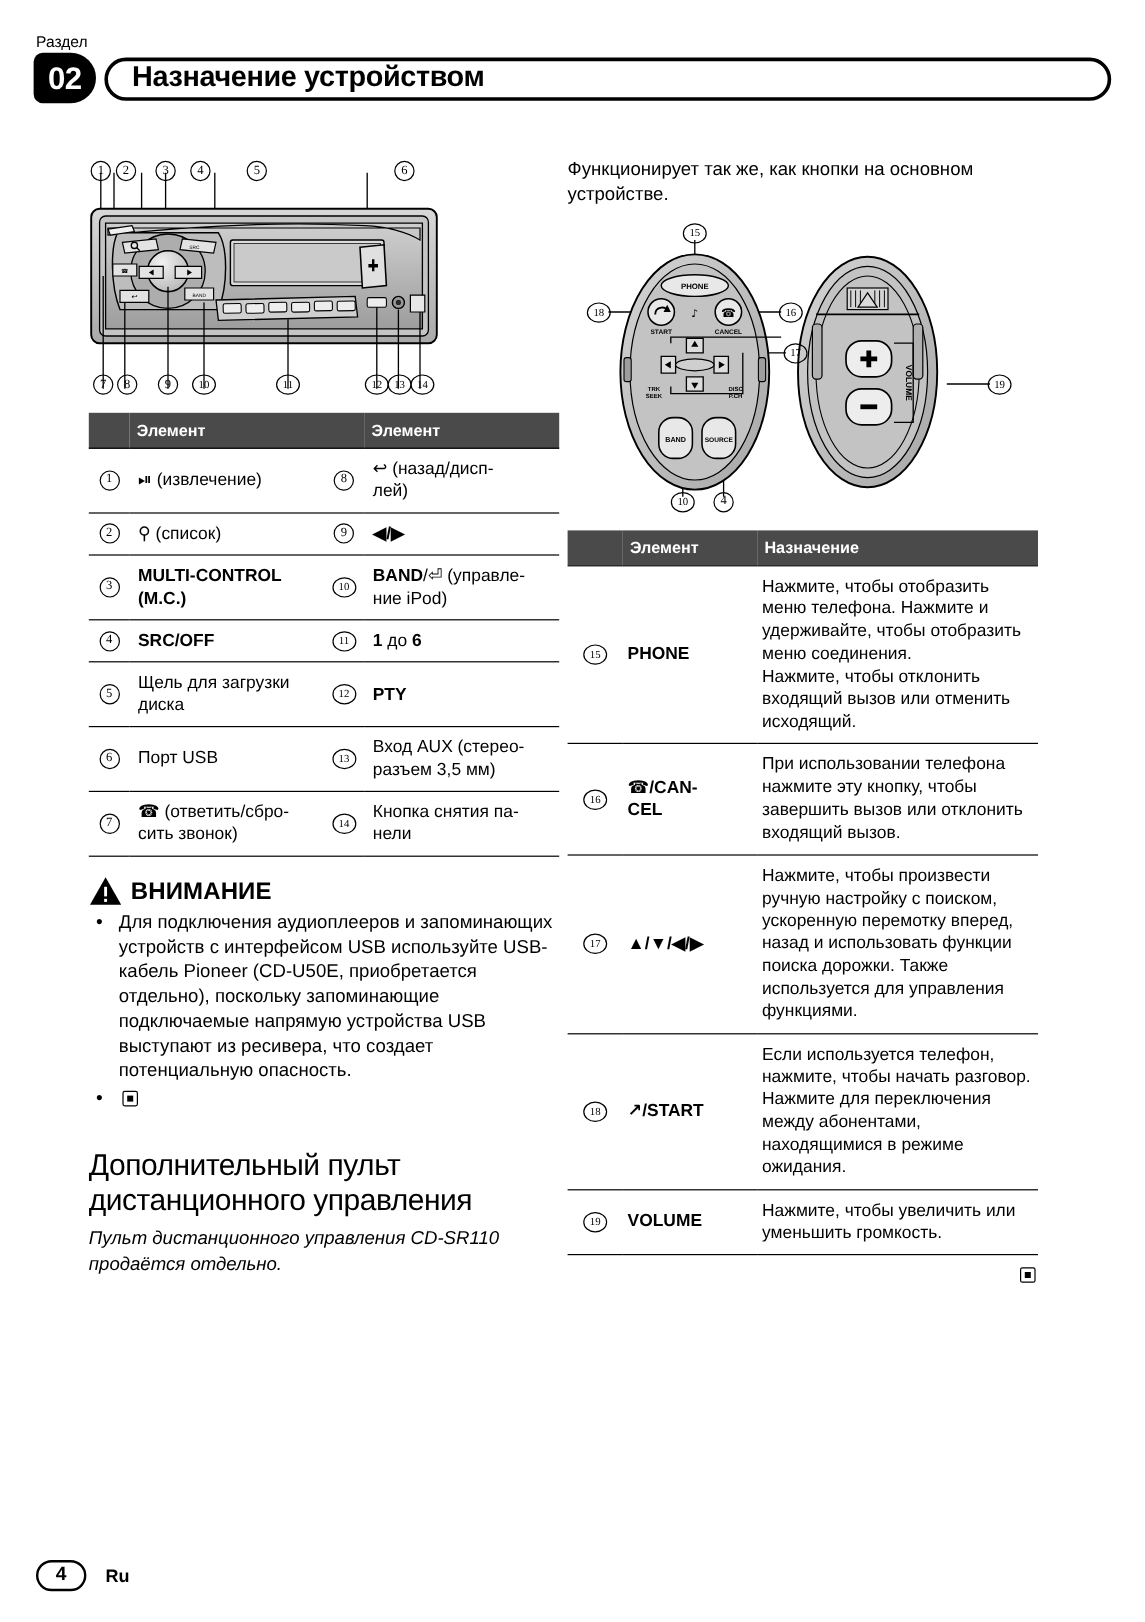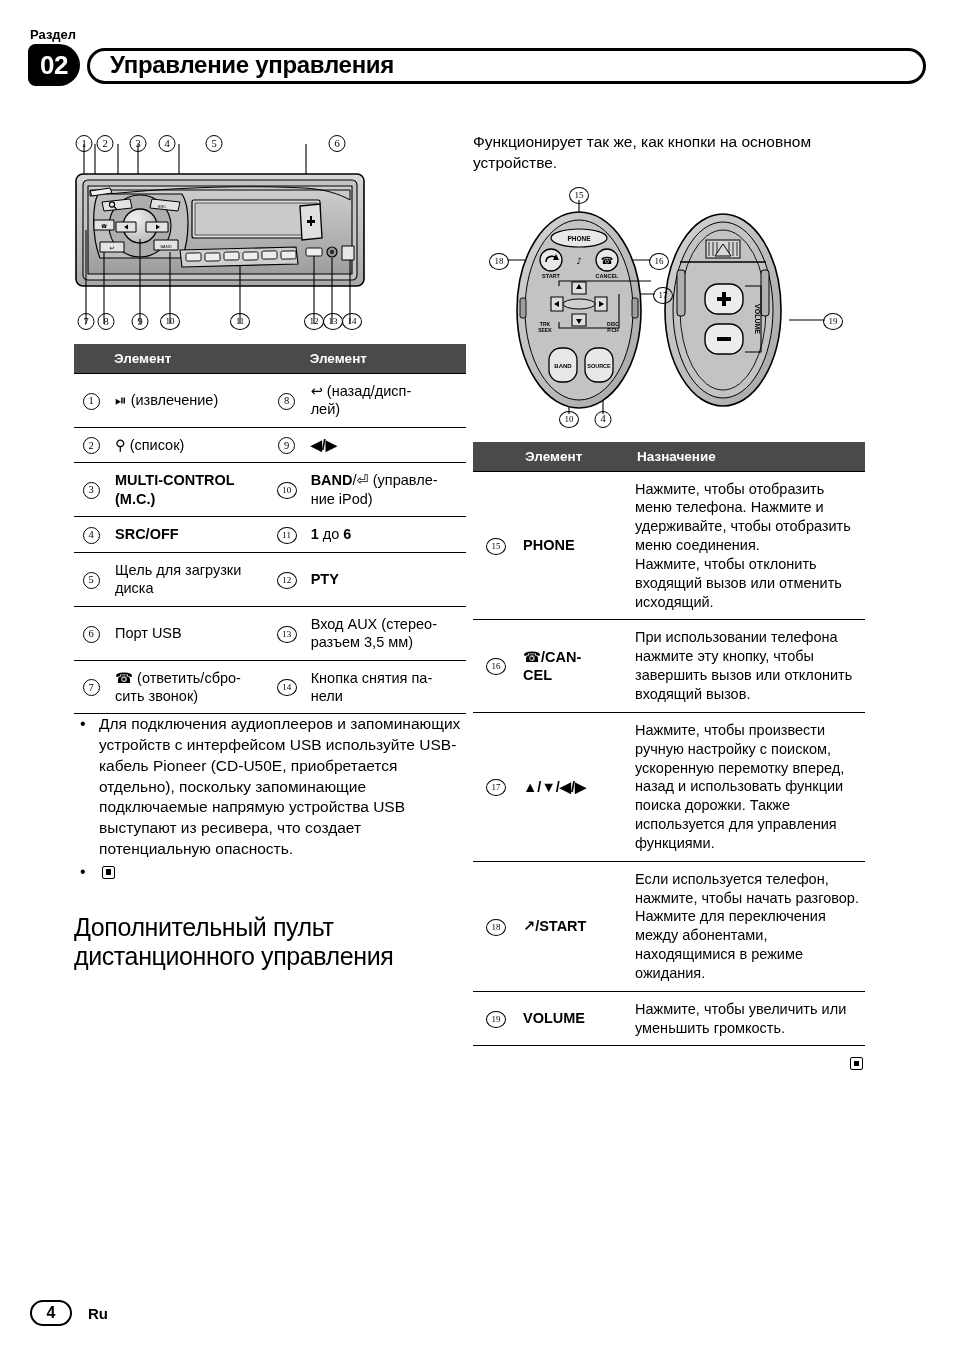--- a/index.html
+++ b/index.html
@@ -8,21 +8,21 @@
     width:954px; height:1352px;
     background:#ffffff;
     font-family:"Liberation Sans", sans-serif;
     color:#000;
     position:relative;
     overflow:hidden;
   }
 
   
   .hdr { position:absolute; left:28px; top:28px; width:898px; height:72px; }
-  .hdr-razdel { font-size:13px; font-weight:bold; line-height:1; margin:0 0 3px 2px; }
+  .hdr-razdel { font-size:13px; font-weight:normal; line-height:1; margin:0 0 3px 2px; }
   .hdr-row { display:flex; align-items:center; height:42px; }
   .chap-badge {
     width:52px; height:42px; background:#000; color:#fff;
     border-radius:8px 22px 22px 8px;
     display:flex; align-items:center; justify-content:center;
     font-size:26px; font-weight:bold; letter-spacing:-0.5px;
     flex:0 0 auto;
   }
   .title-pill {
     flex:1 1 auto; height:36px; margin-left:7px;
@@ -116,21 +116,21 @@
   .icon-inline { font-family:"DejaVu Sans", sans-serif; }
 </style>
 </head>
 <body>
 
 <div class="hdr">
   <div class="hdr-razdel">Раздел</div>
   <div class="hdr-row">
     <div class="chap-badge">02</div>
     <div class="title-pill">
-      <span>Управление управления</span>
+      <span>Назначение устройством</span>
     </div>
   </div>
 </div>
 
 <div class="col-left">
 
 
   <div class="diagram-hu">
     <svg width="392" height="200" viewBox="0 0 392 200">
       <defs>
@@ -291,29 +291,38 @@
       </tr>
       <tr class="last">
         <td class="num"><span class="cnum">7</span></td>
         <td class="txt"><span class="icon-inline">☎</span> (ответить/сбро-<br>сить звонок)</td>
         <td class="num"><span class="cnum w sm">14</span></td>
         <td class="txt">Кнопка снятия па-<br>нели</td>
       </tr>
     </tbody>
   </table>
 
+  <div class="warn-head">
+    <svg class="tri" viewBox="0 0 28 25">
+      <polygon points="14,1 27,24 1,24" fill="#000"></polygon>
+      <rect x="12.8" y="9" width="2.4" height="8" fill="#fff"></rect>
+      <rect x="12.8" y="19" width="2.4" height="2.6" fill="#fff"></rect>
+    </svg>
+    <div class="wtxt">ВНИМАНИЕ</div>
+  </div>
   <ul class="warn">
     <li><span>Для подключения аудиоплееров и запоминающих устройств с интерфейсом USB используйте USB-кабель Pioneer (CD-U50E, приобретается отдельно), поскольку запоминающие подключаемые напрямую устройства USB выступают из ресивера, что создает потенциальную опасность.</span></li>
     <li><span class="endmark"></span></li>
   </ul>
 
   <div class="sep-gap"></div>
   <div class="sep-gap"></div>
 
   <h1 class="sec2">Дополнительный пульт дистанционного управления</h1>
+  <p class="ital">Пульт дистанционного управления CD-SR110 продаётся отдельно.</p>
 </div>
 
 <div class="col-right">
 
   <p class="intro">Функционирует так же, как кнопки на основном устройстве.</p>
 
   <div style="position:relative;width:392px;height:250px;margin-top:6px;">
     <svg width="392" height="250" viewBox="0 0 392 250">
       <defs>
         <linearGradient id="gr" x1="0" y1="0" x2="1" y2="1">

